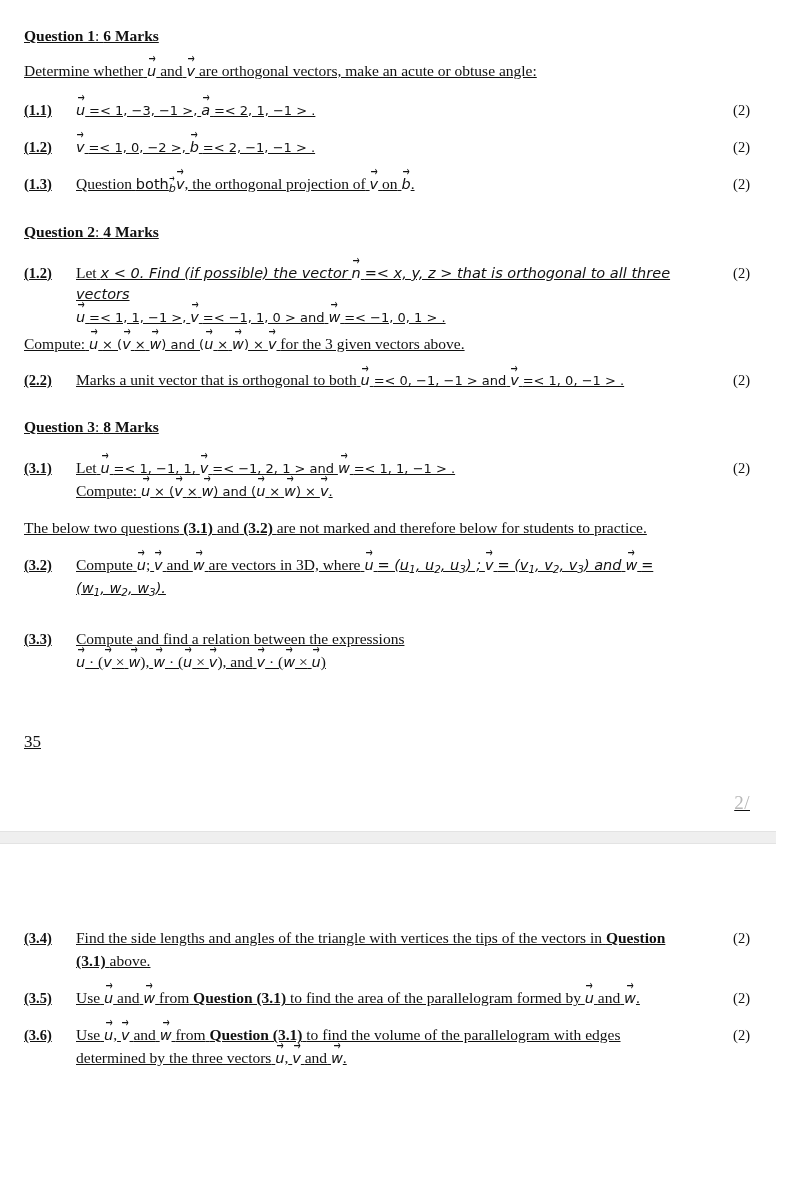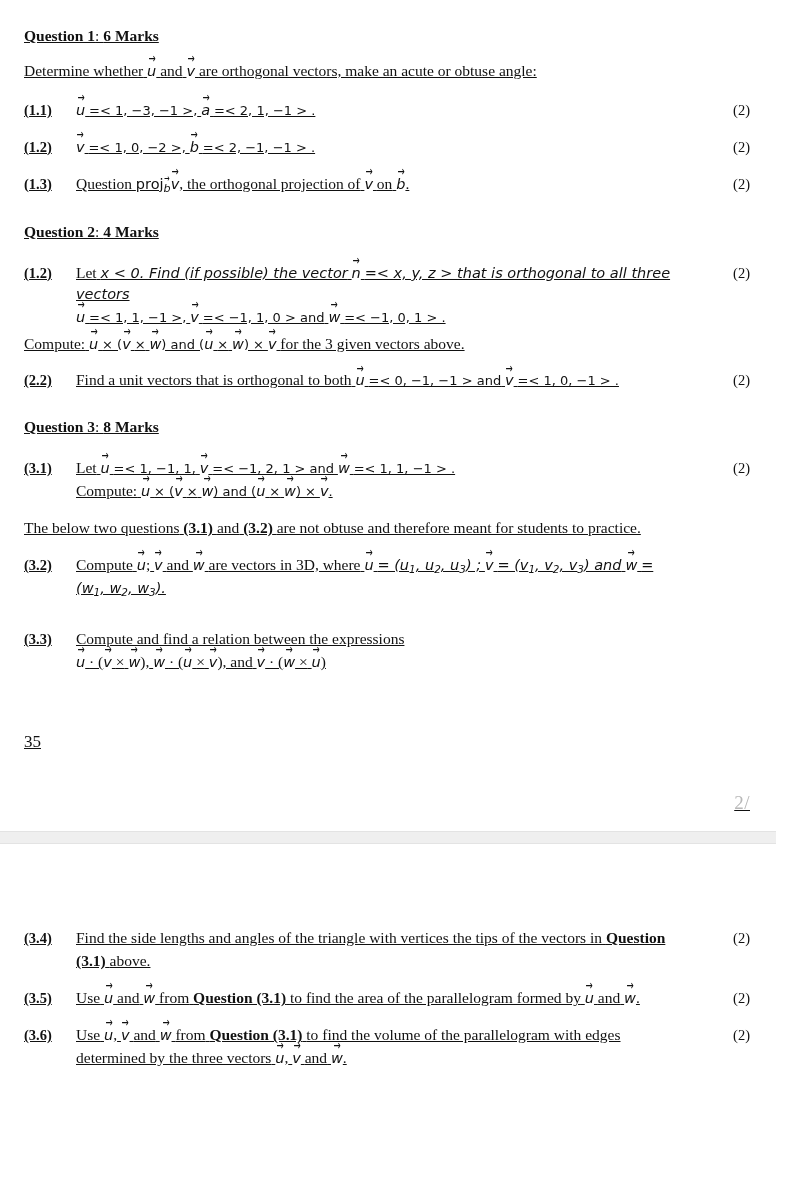--- a/index.html
+++ b/index.html
@@ -159,21 +159,21 @@
         <span class="vecwrap">b</span>
         <span class="mathup">=&lt; 2, −1, −1 &gt; .</span>
       </div>
       <div class="mk">(2)</div>
     </div>
 
     <div class="item">
       <div class="num">(1.3)</div>
       <div class="body">
         <span>Question</span>
-        <span class="proj">proj</span><span class="sub vecwrap">b</span><span class="vecwrap">v</span><span>, the orthogonal projection of</span>
+        <span class="proj">both</span><span class="sub vecwrap">b</span><span class="vecwrap">v</span><span>, the orthogonal projection of</span>
         <span class="vecwrap">v</span>
         <span>on</span>
         <span class="vecwrap">b</span><span>.</span>
       </div>
       <div class="mk">(2)</div>
     </div>
 
     <div class="qhead">
       <span>Question 2</span><span class="colon">: </span><span>4 Marks</span>
     </div>
@@ -207,21 +207,21 @@
       <span class="vecwrap">w</span><span class="mathup">) and (</span><span class="vecwrap">u</span>
       <span class="mathup">×</span>
       <span class="vecwrap">w</span><span class="mathup">) ×</span>
       <span class="vecwrap">v</span>
       <span>for the 3 given vectors above.</span>
     </div>
 
     <div class="item">
       <div class="num">(2.2)</div>
       <div class="body">
-        <span>Find a unit vectors that is orthogonal to both</span>
+        <span>Marks a unit vector that is orthogonal to both</span>
         <span class="vecwrap">u</span>
         <span class="mathup">=&lt; 0, −1, −1 &gt; and</span>
         <span class="vecwrap">v</span>
         <span class="mathup">=&lt; 1, 0, −1 &gt; .</span>
       </div>
       <div class="mk">(2)</div>
     </div>
 
     <div class="qhead">
       <span>Question 3</span><span class="colon">: </span><span>8 Marks</span>
@@ -251,21 +251,21 @@
         </div>
       </div>
       <div class="mk">(2)</div>
     </div>
 
     <div class="plain">
       <span>The below two questions</span>
       <b>(3.1)</b>
       <span>and</span>
       <b>(3.2)</b>
-      <span>are not obtuse and therefore meant for students to practice.</span>
+      <span>are not marked and therefore below for students to practice.</span>
     </div>
 
     <div class="item">
       <div class="num">(3.2)</div>
       <div class="body">
         <span>Compute</span>
         <span class="vecwrap">u</span><span>;</span>
         <span class="vecwrap">v</span>
         <span>and</span>
         <span class="vecwrap">w</span>

